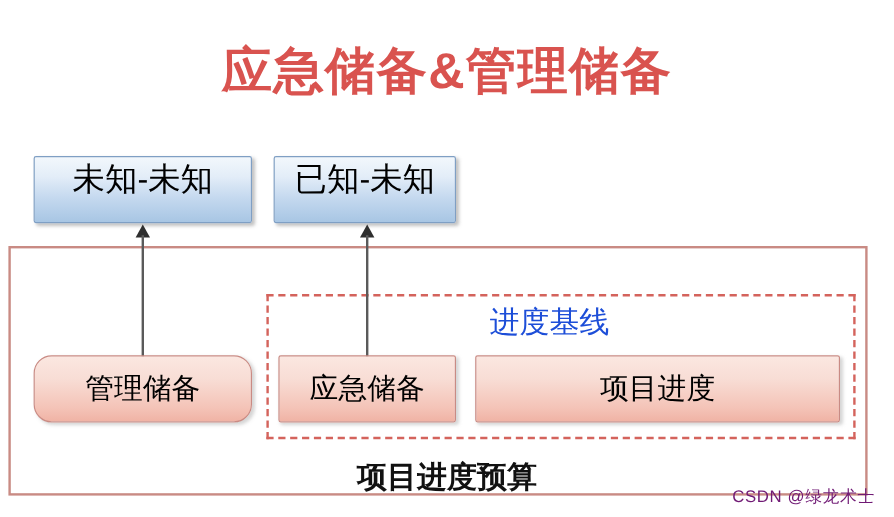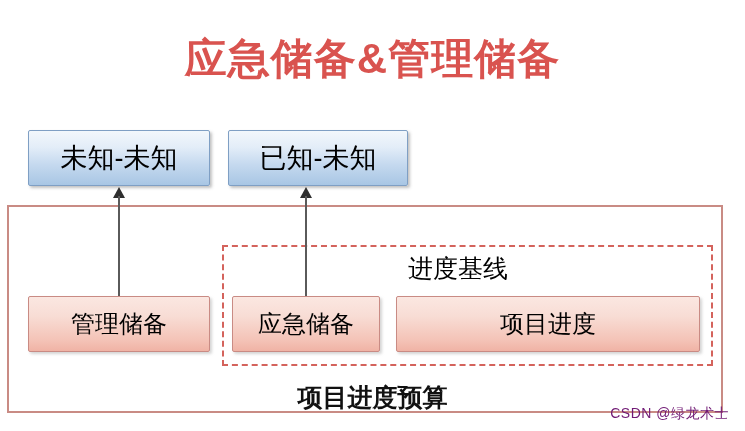--- a/index.html
+++ b/index.html
@@ -65,45 +65,45 @@
 
   
   .blue-box {
     position: absolute;
     box-sizing: border-box;
     border: 1px solid #7f9fc4;
     border-radius: 2px;
     background: linear-gradient(to bottom, #f2f7fc 0%, #e3edf8 30%, #c5d9ef 62%, #a8c6e4 100%);
     box-shadow: 2px 2px 3px rgba(120,120,120,0.45);
     display: flex;
-    align-items: center;
+    align-items: flex-start;
     justify-content: center;
     color: #000000;
     font-size: 27px;
     white-space: nowrap;
   }
   #blue-1 { left: 28px;  top: 130px; width: 182px; height: 56px; }
-  #blue-2 { left: 228px; top: 130px; width: 180px; height: 56px; }
+  #blue-2 { left: 228px; top: 130px; width: 152px; height: 56px; }
 
   
   .pink-box {
     position: absolute;
     box-sizing: border-box;
     border: 1px solid #c98b84;
     border-radius: 2px;
     background: linear-gradient(to bottom, #fbe7e1 0%, #f8ddd5 35%, #f4c3b7 80%, #f0b3a5 100%);
     box-shadow: 2px 2px 3px rgba(150,150,150,0.4);
     display: flex;
     align-items: center;
     justify-content: center;
     color: #000000;
     font-size: 24px;
     white-space: nowrap;
   }
-  #pink-1 { left: 28px;  top: 296px; width: 182px; height: 56px; }
+  #pink-1 { left: 28px;  top: 296px; width: 182px; height: 56px; border-radius: 15px; }
   #pink-2 { left: 232px; top: 296px; width: 148px; height: 56px; }
   #pink-3 { left: 396px; top: 296px; width: 304px; height: 56px; }
 
   
   .arrow {
     position: absolute;
     width: 12px;
   }
   .arrow .shaft {
     position: absolute;
@@ -126,21 +126,21 @@
   #arrow-1 .shaft { height: 101px; }
   #arrow-2 { left: 300px; top: 187px; height: 110px; }
   #arrow-2 .shaft { height: 101px; }
 
   
   .baseline-label {
     position: absolute;
     left: 408px;
     top: 252px;
     font-size: 25px;
-    color: #000000;
+    color: #1d4ed8;
     white-space: nowrap;
   }
   .budget-label {
     position: absolute;
     left: 0;
     top: 381px;
     width: 745px;
     text-align: center;
     font-size: 25px;
     color: #111111;

